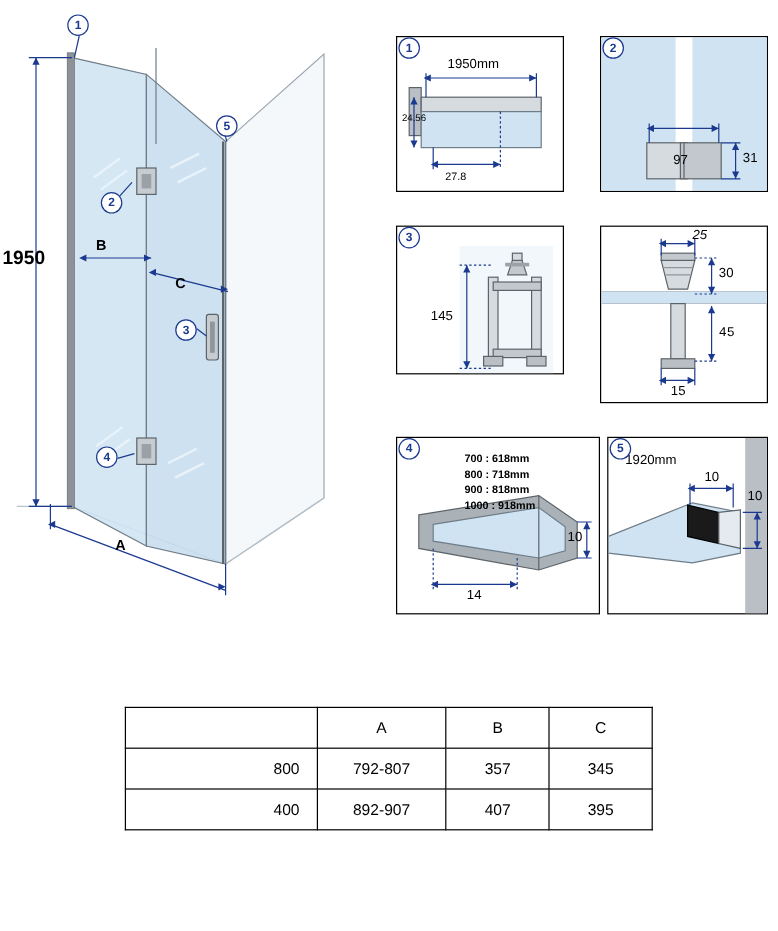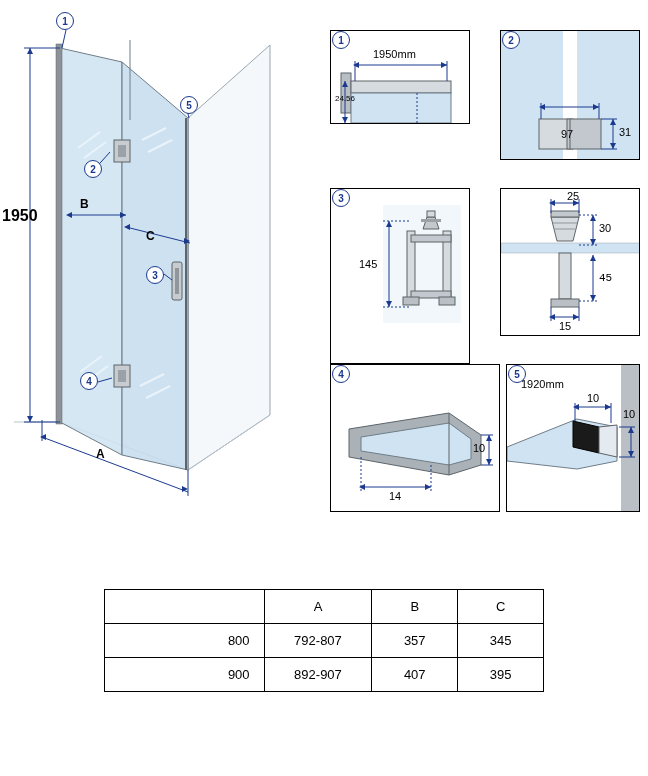--- a/index.html
+++ b/index.html
@@ -145,21 +145,21 @@
     <div class="txt b" style="left:80px;top:198px;font-size:12px;">B</div>
     <div class="txt b" style="left:146px;top:230px;font-size:12px;">C</div>
 
     <div class="callout" style="left:56px;top:12px;">1</div>
     <div class="callout" style="left:84px;top:160px;">2</div>
     <div class="callout" style="left:146px;top:266px;">3</div>
     <div class="callout" style="left:80px;top:372px;">4</div>
     <div class="callout" style="left:180px;top:96px;">5</div>
   </div>
 
-  <div class="panelbox" style="left:330px;top:30px;width:140px;height:94px;">
+  <div class="panelbox" style="left:330px;top:30px;width:140px;height:130px;">
     <svg width="140" height="130" style="position:absolute;left:0;top:0;">
 
       <rect x="10" y="42" width="10" height="40" fill="#b9bfc4" stroke="#5d6469" stroke-width="1"></rect>
 
       <rect x="20" y="50" width="100" height="12" fill="#d6dbdf" stroke="#5d6469" stroke-width="1"></rect>
 
       <rect x="20" y="62" width="100" height="30" fill="#cfe3f2" stroke="#6f7d88" stroke-width="1"></rect>
 
       <line x1="24" y1="34" x2="116" y2="34" stroke="#1b3a8f" stroke-width="1"></line>
       <line x1="24" y1="30" x2="24" y2="50" stroke="#1b3a8f" stroke-width="1"></line>
@@ -203,21 +203,21 @@
     </svg>
     <div class="ar ar-l" style="left:38px;top:73px;"></div>
     <div class="ar ar-r" style="left:92px;top:73px;"></div>
     <div class="ar ar-u" style="left:109px;top:88px;"></div>
     <div class="ar ar-d" style="left:109px;top:112px;"></div>
     <div class="txt" style="left:60px;top:58px;margin-top:40px;">97</div>
     <div class="txt" style="left:118px;top:96px;">31</div>
   </div>
   <div class="callout" style="left:502px;top:31px;">2</div>
 
-  <div class="panelbox" style="left:330px;top:188px;width:140px;height:176px;">
+  <div class="panelbox" style="left:330px;top:188px;width:140px;height:124px;">
     <svg width="140" height="148" style="position:absolute;left:0;top:0;">
 
       <rect x="52" y="16" width="78" height="118" fill="#e8f2f9" opacity="0.6"></rect>
 
       <rect x="76" y="42" width="8" height="70" fill="#d6dbdf" stroke="#5d6469" stroke-width="1"></rect>
       <rect x="112" y="42" width="8" height="70" fill="#d6dbdf" stroke="#5d6469" stroke-width="1"></rect>
 
       <rect x="80" y="46" width="40" height="7" fill="#c2c8cd" stroke="#5d6469" stroke-width="1"></rect>
       <rect x="80" y="102" width="40" height="7" fill="#c2c8cd" stroke="#5d6469" stroke-width="1"></rect>
 
@@ -267,21 +267,21 @@
       <line x1="78" y1="118" x2="78" y2="132" stroke="#1b3a8f" stroke-width="1"></line>
     </svg>
     <div class="ar ar-l" style="left:48px;top:11px;"></div>
     <div class="ar ar-r" style="left:72px;top:11px;"></div>
     <div class="ar ar-u" style="left:89px;top:26px;"></div>
     <div class="ar ar-d" style="left:89px;top:50px;"></div>
     <div class="ar ar-u" style="left:89px;top:66px;"></div>
     <div class="ar ar-d" style="left:89px;top:106px;"></div>
     <div class="ar ar-l" style="left:48px;top:125px;"></div>
     <div class="ar ar-r" style="left:72px;top:125px;"></div>
-    <div class="txt" style="left:66px;top:2px;">25</div>
+    <div class="txt" style="left:76px;top:2px;font-style:italic;">25</div>
     <div class="txt" style="left:98px;top:34px;">30</div>
     <div class="txt" style="left:98px;top:84px;font-family:Liberation Mono, monospace;">45</div>
     <div class="txt" style="left:58px;top:132px;">15</div>
   </div>
 
   <div class="panelbox" style="left:330px;top:364px;width:170px;height:148px;">
     <svg width="170" height="148" style="position:absolute;left:0;top:0;">
 
       <polygon points="18,64 118,48 150,70 150,100 118,110 18,92" fill="#aab2b8" stroke="#5d6469" stroke-width="1"></polygon>
       <polygon points="30,72 118,58 140,74 140,94 118,100 30,86" fill="#cfe3f2" stroke="#6f7d88" stroke-width="1"></polygon>
@@ -294,20 +294,26 @@
       <line x1="30" y1="122" x2="100" y2="122" stroke="#1b3a8f" stroke-width="1"></line>
       <line x1="30" y1="92" x2="30" y2="126" stroke="#1b3a8f" stroke-width="1" stroke-dasharray="2,2"></line>
       <line x1="100" y1="100" x2="100" y2="126" stroke="#1b3a8f" stroke-width="1" stroke-dasharray="2,2"></line>
     </svg>
     <div class="ar ar-u" style="left:155px;top:70px;"></div>
     <div class="ar ar-d" style="left:155px;top:94px;"></div>
     <div class="ar ar-l" style="left:28px;top:119px;"></div>
     <div class="ar ar-r" style="left:94px;top:119px;"></div>
     <div class="txt" style="left:142px;top:78px;">10</div>
     <div class="txt" style="left:58px;top:126px;">14</div>
+    <div class="abs" style="left:56px;top:12px;">
+      <div class="small" style="font-weight:bold;margin-bottom:3px;">700 : 618mm</div>
+      <div class="small" style="font-weight:bold;margin-bottom:3px;">800 : 718mm</div>
+      <div class="small" style="font-weight:bold;margin-bottom:3px;">900 : 818mm</div>
+      <div class="small" style="font-weight:bold;">1000 : 918mm</div>
+    </div>
   </div>
   <div class="callout" style="left:332px;top:365px;">4</div>
 
   <div class="panelbox" style="left:506px;top:364px;width:134px;height:148px;">
     <svg width="134" height="148" style="position:absolute;left:0;top:0;">
 
       <rect x="114" y="0" width="20" height="148" fill="#b9bfc4"></rect>
 
       <polygon points="0,82 70,54 110,62 110,96 70,104 0,96" fill="#cfe3f2" stroke="#6f7d88" stroke-width="1"></polygon>
 
@@ -348,21 +354,21 @@
       </tr>
     </thead>
     <tbody>
       <tr>
         <td class="rowhdr">800</td>
         <td>792-807</td>
         <td>357</td>
         <td>345</td>
       </tr>
       <tr>
-        <td class="rowhdr">900</td>
+        <td class="rowhdr">400</td>
         <td>892-907</td>
         <td>407</td>
         <td>395</td>
       </tr>
     </tbody>
   </table>
 
 </div>
 
 </body></html>

